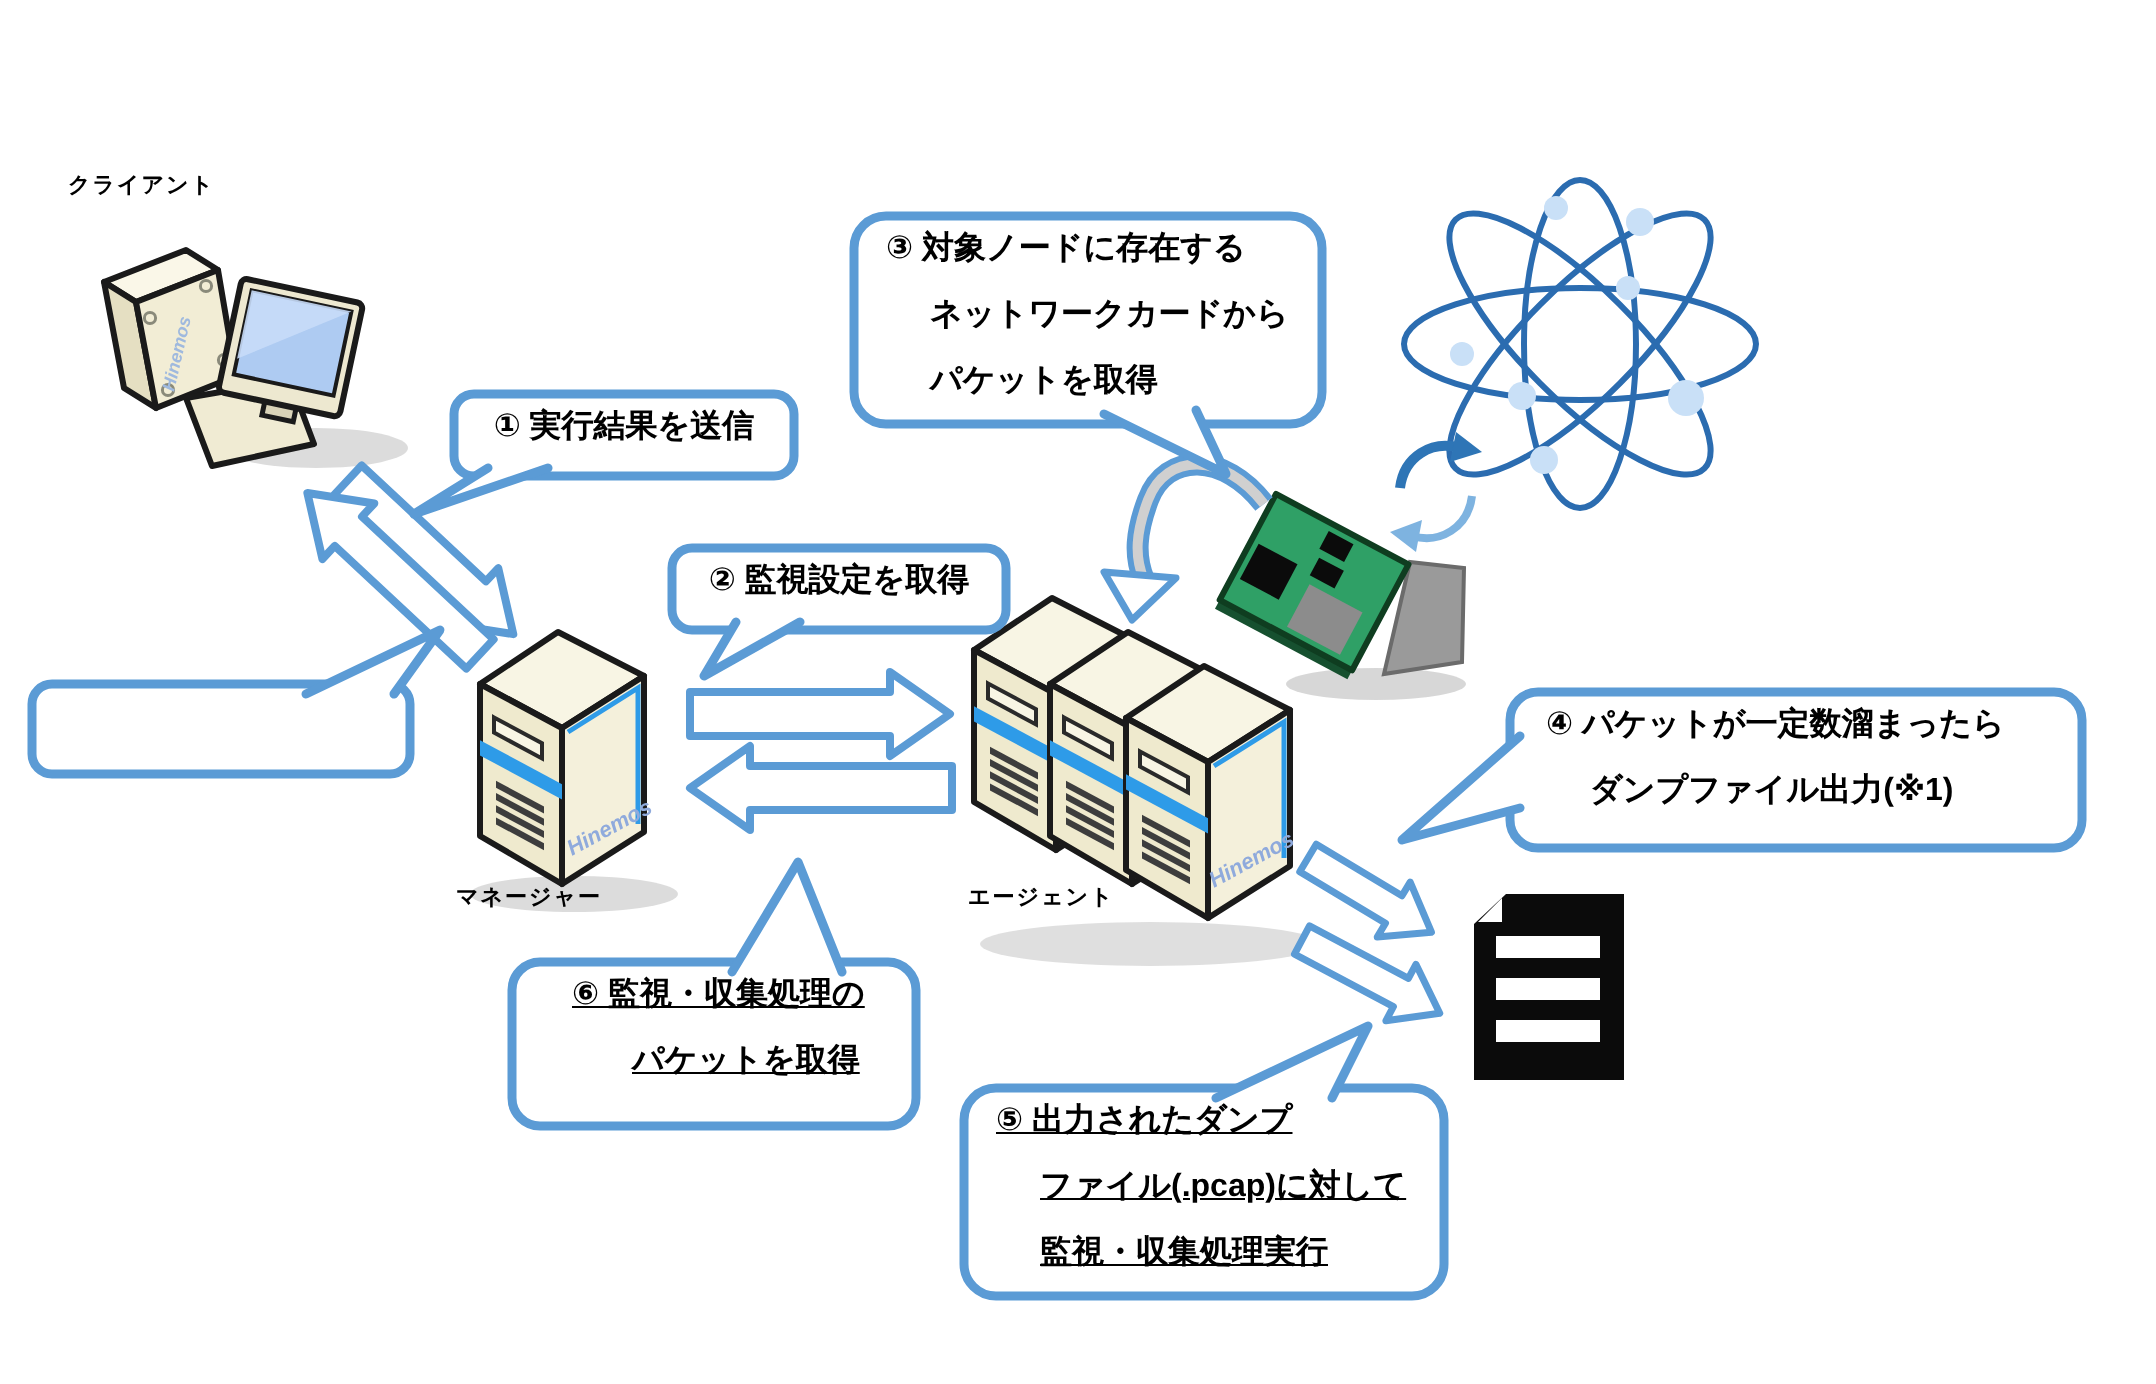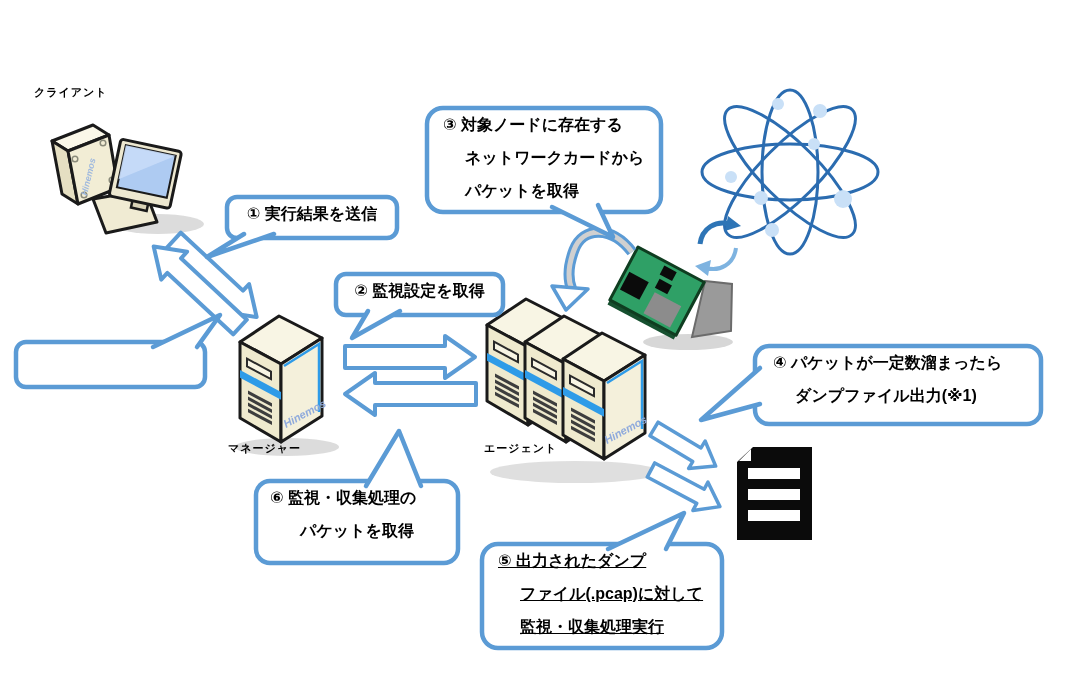--- a/index.html
+++ b/index.html
@@ -203,19 +203,19 @@
     <div class="ln">④ パケットが一定数溜まったら</div>
     <div class="ln indent">ダンプファイル出力(※1)</div>
   </div>
 
   <div class="callout-text" style="left:482px;top:544px;width:240px;height:104px;padding-left:16px;box-sizing:border-box;text-decoration:underline;">
     <div class="ln">⑤ 出力されたダンプ</div>
     <div class="ln indent">ファイル(.pcap)に対して</div>
     <div class="ln indent">監視・収集処理実行</div>
   </div>
 
-  <div class="callout-text" style="left:256px;top:481px;width:202px;height:82px;padding-left:14px;box-sizing:border-box;">
+  <div class="callout-text" style="left:272px;top:481px;width:202px;height:82px;padding-left:14px;box-sizing:border-box;text-decoration:underline;">
     <div class="ln">⑥ 監視・収集処理の</div>
     <div class="ln" style="padding-left:30px;">パケットを取得</div>
   </div>
 
 
 </div>
 
 </body></html>

